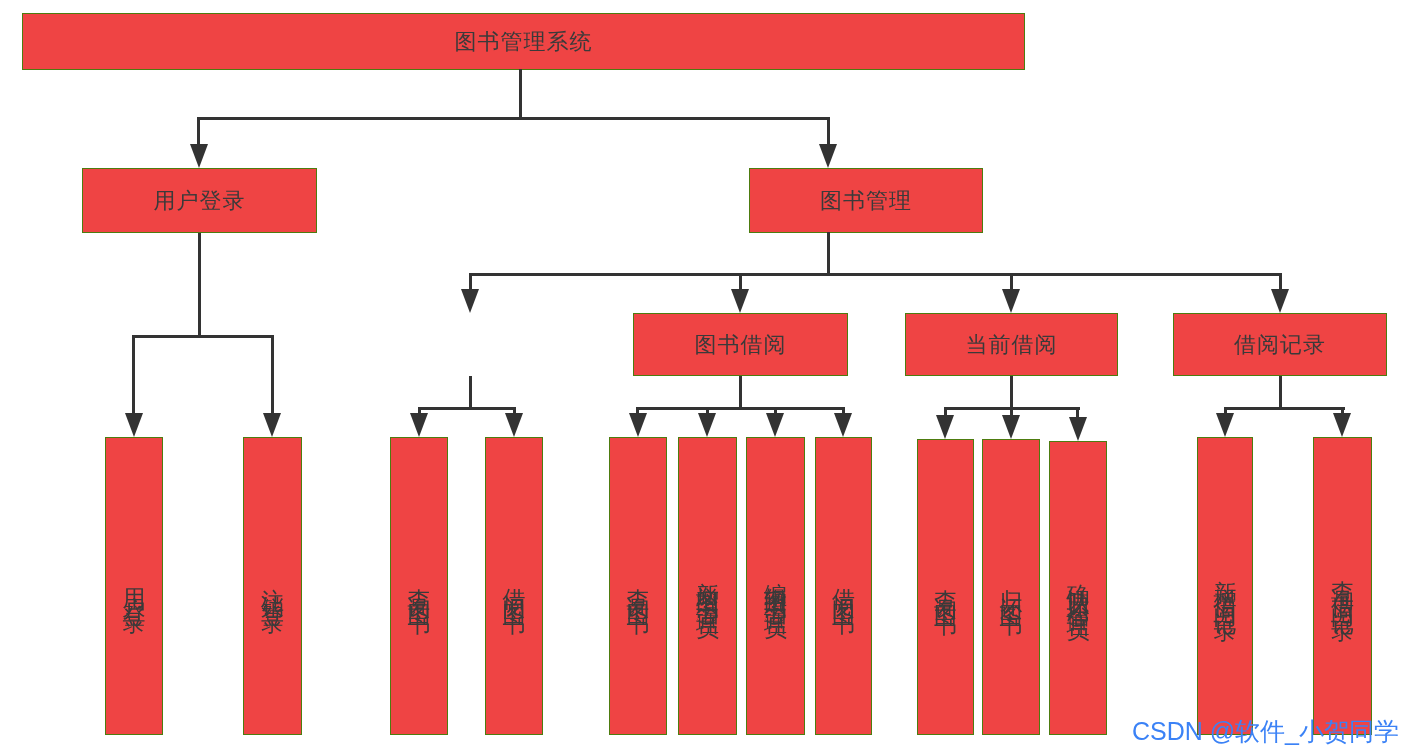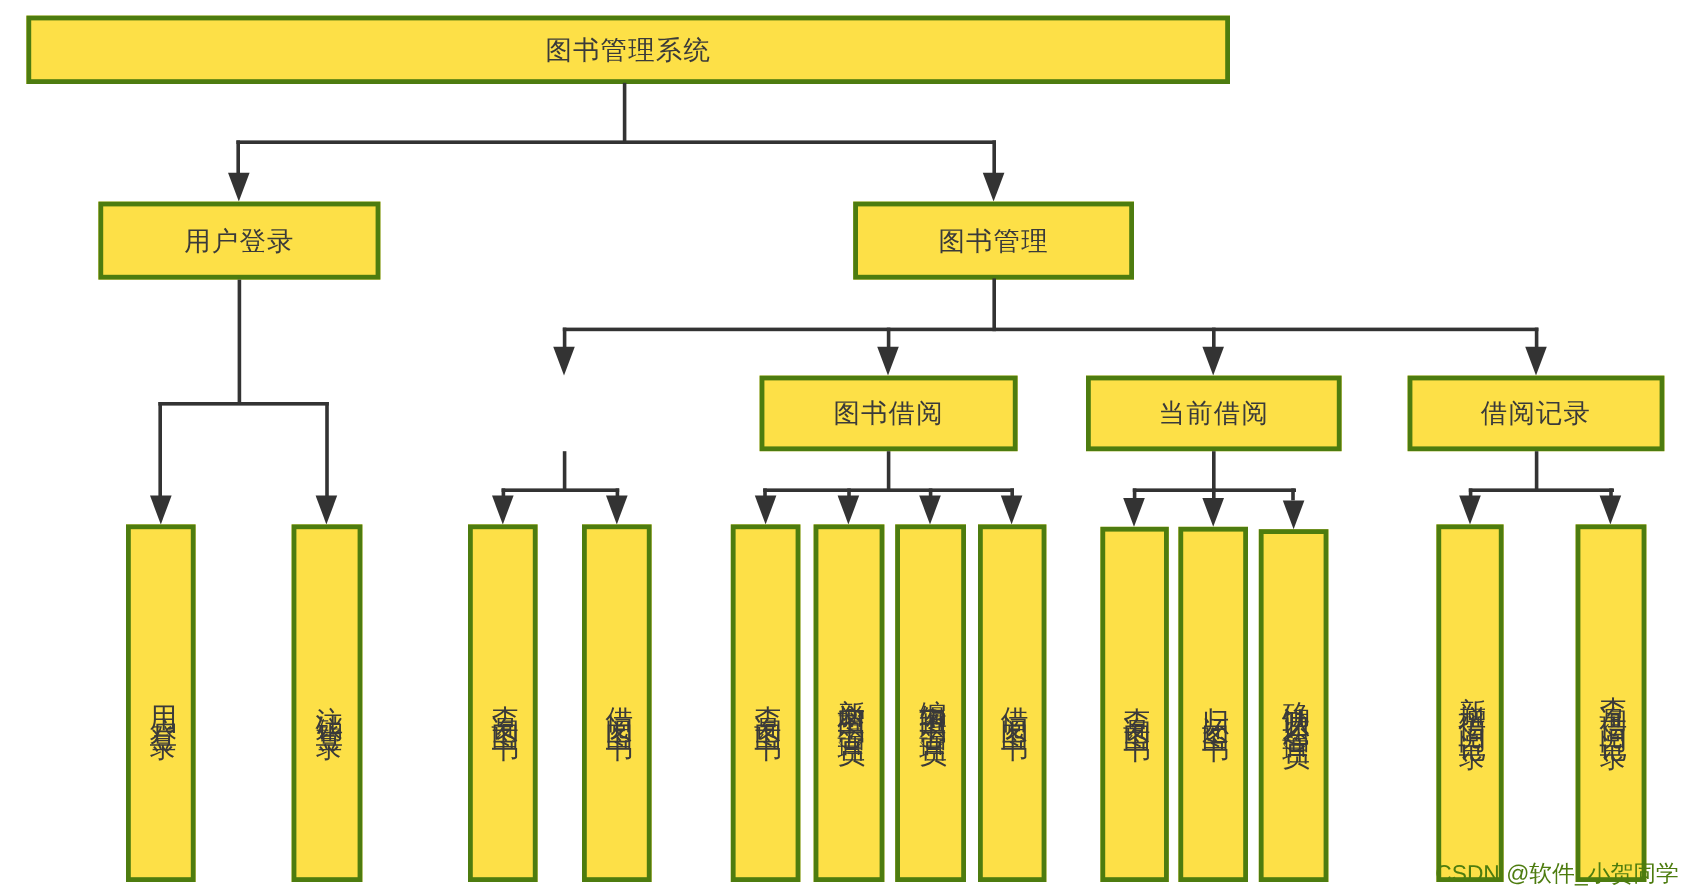--- a/index.html
+++ b/index.html
@@ -8,70 +8,69 @@
     width: 1405px;
     height: 747px;
     background: #ffffff;
     font-family: "Liberation Sans", sans-serif;
     color: #3a3a3a;
     overflow: hidden;
   }
   .box {
     position: absolute;
     box-sizing: border-box;
-    border: 4px solid #4d7c0f;
-    background: #fde047;
+    border: 1px solid #4d7c0f;
+    background: #ef4444;
     display: flex;
     align-items: center;
     justify-content: center;
     font-size: 22px;
     color: #3a3a3a;
     letter-spacing: 1px;
-    font-family: Liberation Mono, monospace;
   }
   .leaf {
     writing-mode: vertical-rl;
     font-size: 23px;
     letter-spacing: 8px;
     line-height: 1;
     text-align: center;
   }
   .hl { position: absolute; height: 3px; background: #333333; }
   .vl { position: absolute; width: 3px; background: #333333; }
   .ar {
     position: absolute;
     width: 0; height: 0;
     border-left: 9px solid transparent;
     border-right: 9px solid transparent;
     border-top: 24px solid #333333;
   }
   .wm {
     position: absolute;
-    font-size: 19px;
-    color: #4d7c0f;
+    font-size: 25px;
+    color: #3b82f6;
     white-space: nowrap;
     z-index: 5;
   }
 </style>
 </head>
 <body>
 
 <div class="stage">
 
   <div class="box" style="left:22px; top:13px; width:1003px; height:57px;">图书管理系统</div>
 
   <div class="vl" style="left:519px; top:69px; height:49px;"></div>
   <div class="hl" style="left:197px; top:117px; width:633px;"></div>
   <div class="vl" style="left:197px; top:117px; height:28px;"></div>
   <div class="vl" style="left:827px; top:117px; height:28px;"></div>
   <div class="ar" style="left:190px; top:144px;"></div>
   <div class="ar" style="left:819px; top:144px;"></div>
 
   <div class="box" style="left:82px; top:168px; width:235px; height:65px;">用户登录</div>
-  <div class="box" style="left:711px; top:168px; width:234px; height:65px;">图书管理</div>
+  <div class="box" style="left:749px; top:168px; width:234px; height:65px;">图书管理</div>
 
   <div class="vl" style="left:198px; top:233px; height:104px;"></div>
   <div class="hl" style="left:132px; top:335px; width:142px;"></div>
   <div class="vl" style="left:132px; top:335px; height:79px;"></div>
   <div class="vl" style="left:271px; top:335px; height:79px;"></div>
   <div class="ar" style="left:125px; top:413px;"></div>
   <div class="ar" style="left:263px; top:413px;"></div>
 
   <div class="vl" style="left:827px; top:232px; height:44px;"></div>
   <div class="hl" style="left:469px; top:273px; width:813px;"></div>

